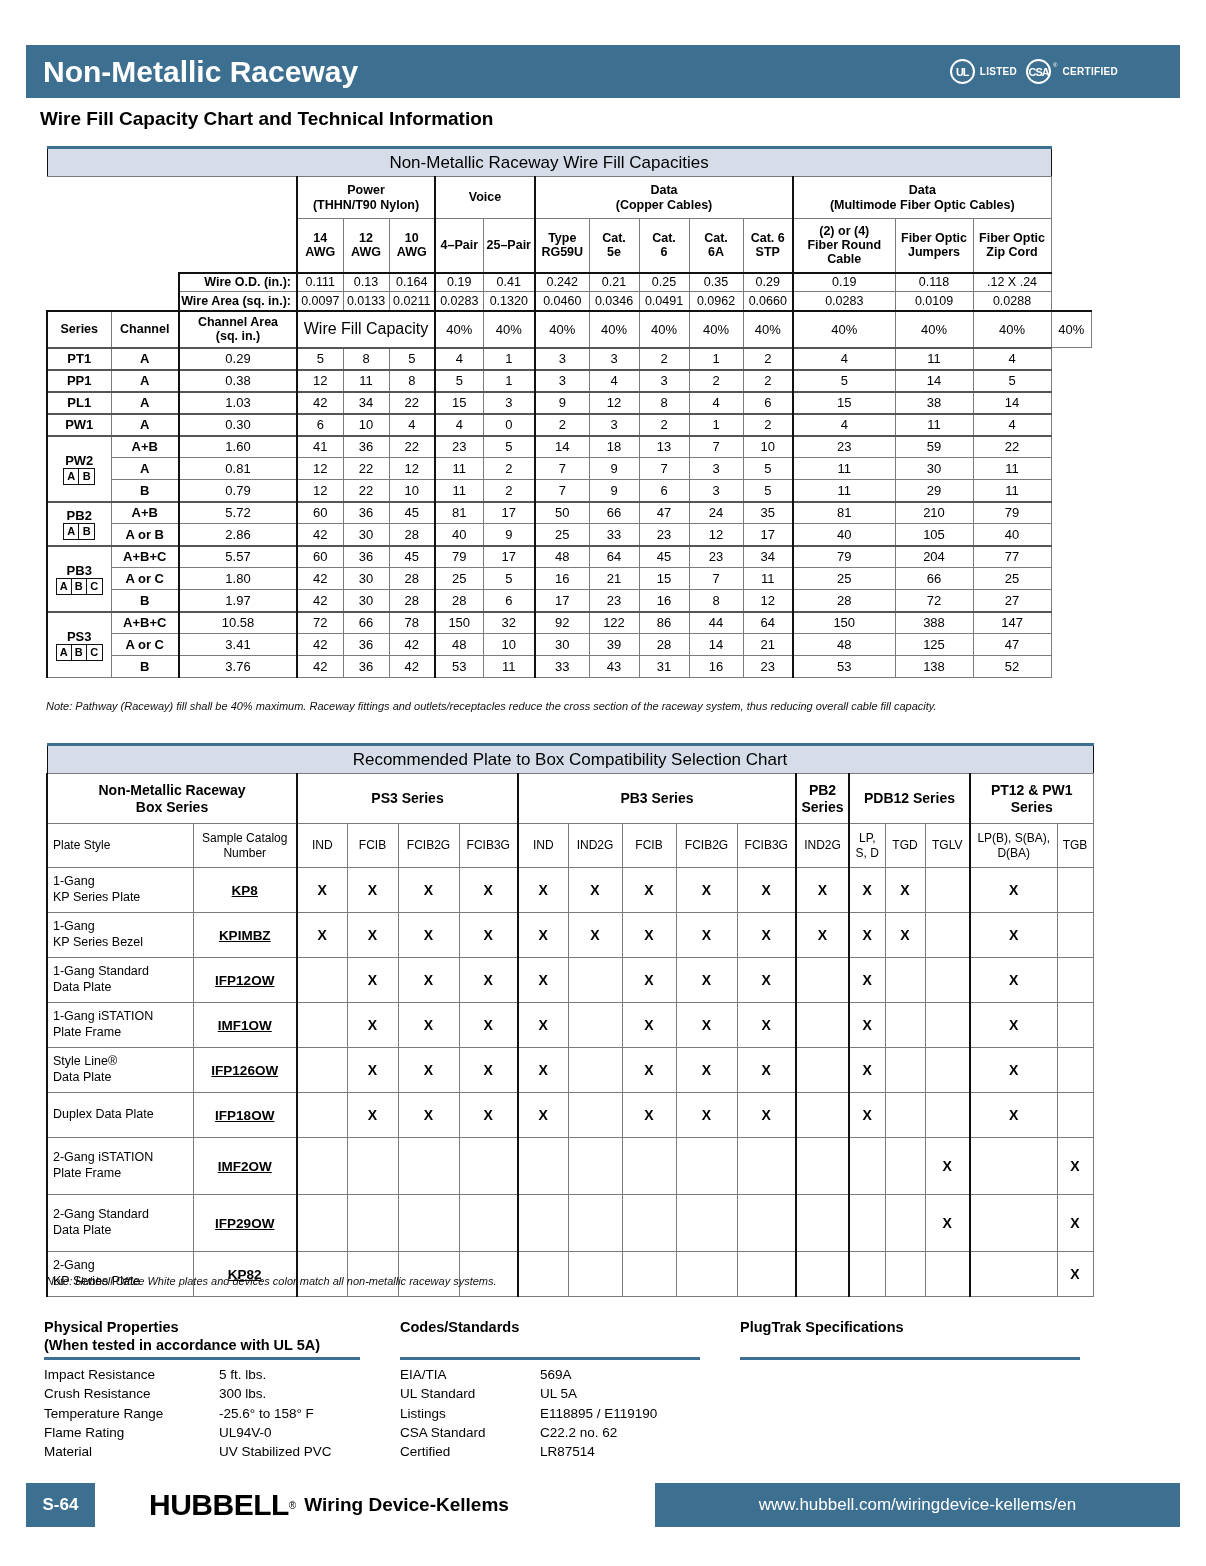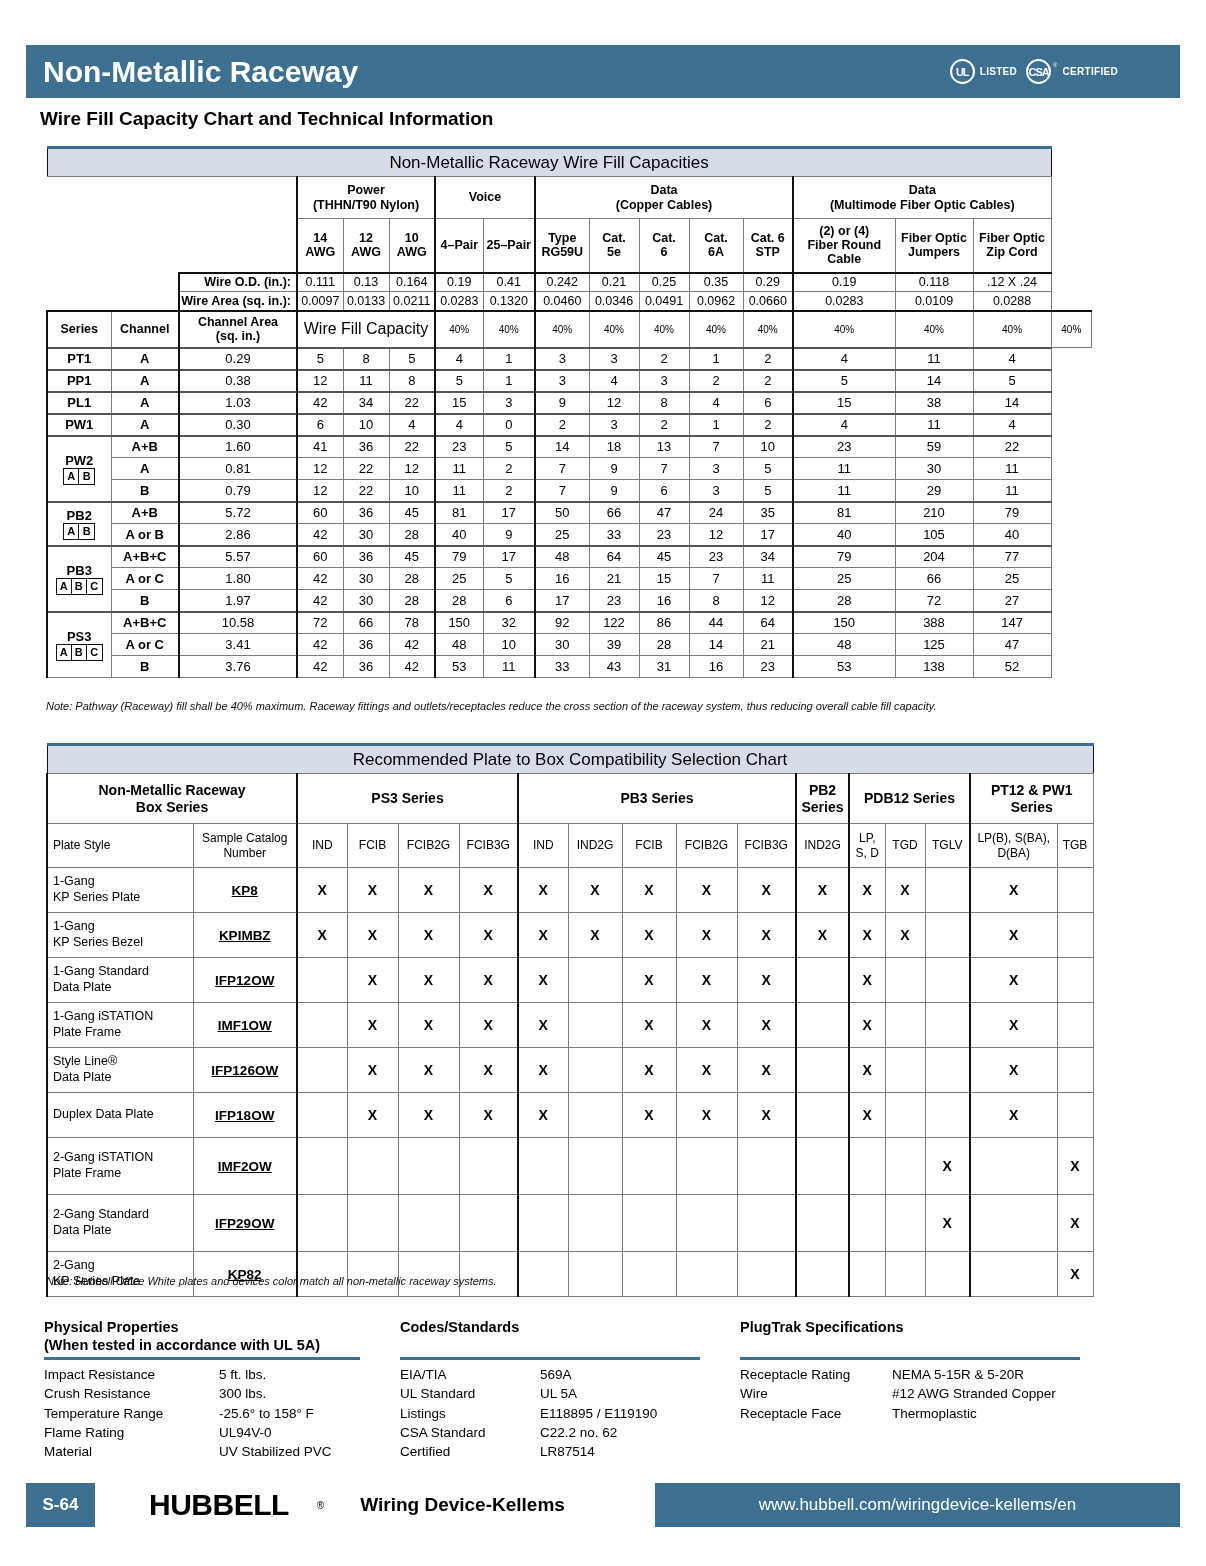--- a/index.html
+++ b/index.html
@@ -62,21 +62,21 @@
   .thick-t{ border-top:2px solid #111 !important; }
   .blank-cell{ border:none !important; }
 
   
   #t1{ position:absolute; left:46px; top:146px; width:1046px; }
   #t1 .grp{ font-size:12.5px; font-weight:700; height:42px; line-height:1.2;}
   #t1 .sub{ font-size:12.5px; font-weight:700; height:54px; line-height:1.15; padding:0 1px;}
   #t1 .odlbl{ font-size:12.5px; font-weight:700; text-align:right; padding-right:5px; height:19px;}
   #t1 .odval{ font-size:12.5px; height:19px; }
   #t1 .colhead{ font-size:12.5px; font-weight:700; height:37px; line-height:1.15;}
-  #t1 .pct{ font-size:10px; height:37px;}
+  #t1 .pct{ font-size:13px; height:37px;}
   #t1 .wfc{ font-size:16px; height:37px;}
   #t1 td.d{ font-size:13px; height:22px; }
   #t1 td.bold{ font-weight:700; }
   .chanbox{ display:inline-flex; border:1.6px solid #111; background:#fff; }
   .chanbox span{ width:15px;height:15px;line-height:14px;font-size:11px;font-weight:700;
     border-right:1.3px solid #111; display:inline-block; text-align:center;}
   .chanbox span:last-child{ border-right:none; }
   .serieshead{ font-weight:700; font-size:13px; }
   .grp-top{ border-top:2px solid #555 !important; }
 
@@ -111,21 +111,21 @@
   .spec-row{ display:flex; font-size:13.5px; line-height:1.42; }
   .spec-k{ }
   .spec-col.c1 .spec-k{ width:175px; }
   .spec-col.c2 .spec-k{ width:140px; }
   .spec-col.c3 .spec-k{ width:152px; }
 
   
   .footer{ position:absolute; left:26px; top:1483px; width:1154px; height:44px; display:flex;}
   .pg{ width:69px; background:#3d6f91; color:#fff; font-size:17px; font-weight:700;
        display:flex; align-items:center; justify-content:center;}
-  .brand{ flex:0 0 560px; background:#fff; display:flex; align-items:center; padding-left:54px;gap:28px;}
+  .brand{ flex:0 0 560px; background:#fff; display:flex; align-items:center; padding-left:54px;}
   .brand-main{ font-size:30px; font-weight:700; letter-spacing:-0.5px; }
   .brand-reg{ font-size:10px; vertical-align:super; }
   .brand-sub{ font-size:19px; font-weight:700; margin-left:8px;}
   .url{ flex:1; background:#3d6f91; color:#fff; font-size:17px;
         display:flex; align-items:center; justify-content:center;}
 </style>
 </head>
 <body>
 
 <div class="banner">
@@ -939,34 +939,20 @@
         <div class="spec-row">
           <div class="spec-k">Certified</div>
           <div class="spec-v">LR87514</div>
         </div>
       </div>
   </div>
   <div class="spec-col c3">
     <div class="spec-h">PlugTrak Specifications</div>
     <div class="spec-h" style="visibility:hidden">&nbsp;</div>
     <div class="spec-rule w3"></div>
-    <div id="spec2">
-        <div class="spec-row">
-          <div class="spec-k">Receptacle Rating</div>
-          <div class="spec-v">NEMA 5-15R &amp; 5-20R</div>
-        </div>
-        <div class="spec-row">
-          <div class="spec-k">Wire</div>
-          <div class="spec-v">#12 AWG Stranded Copper</div>
-        </div>
-        <div class="spec-row">
-          <div class="spec-k">Receptacle Face</div>
-          <div class="spec-v">Thermoplastic</div>
-        </div>
-      </div>
   </div>
 </div>
 
 <div class="footer">
   <div class="pg">S-64</div>
   <div class="brand">
     <span class="brand-main">HUBBELL</span>
     <span class="brand-reg">®</span>
     <span class="brand-sub">Wiring Device-Kellems</span>
   </div>

